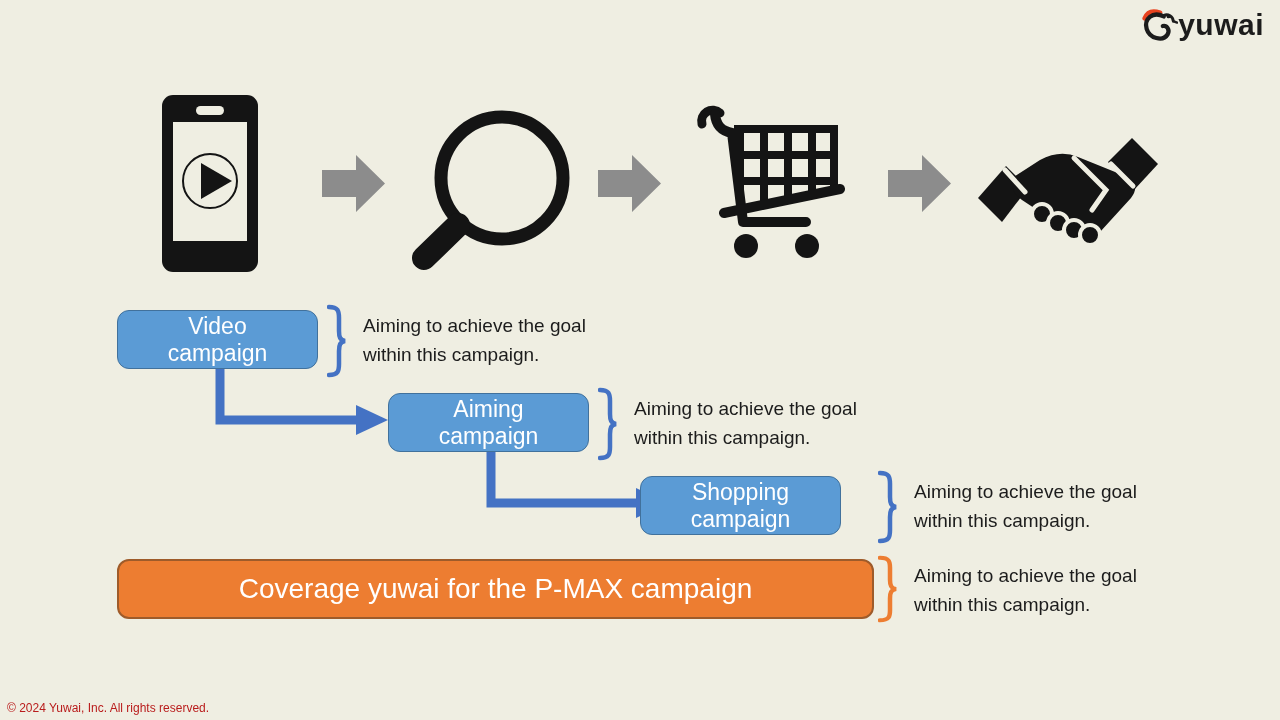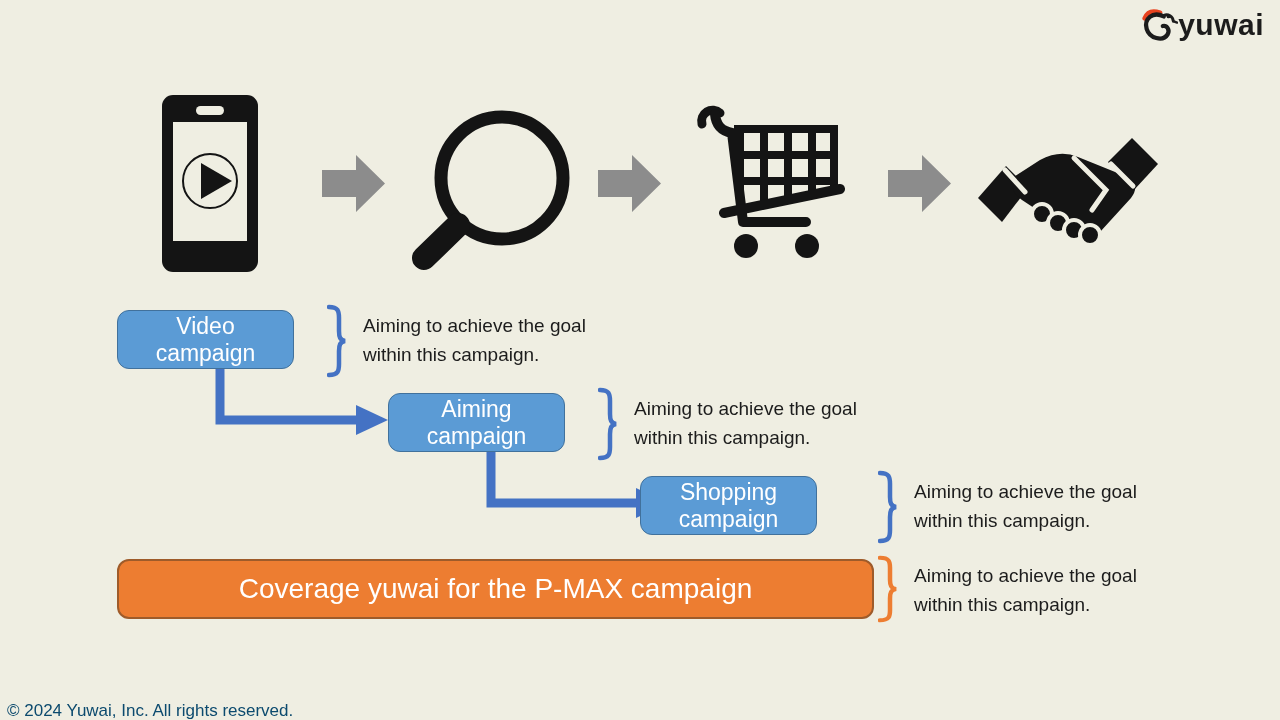--- a/index.html
+++ b/index.html
@@ -12,34 +12,34 @@
   html,body{width:1280px;height:720px}
   body{
     background:var(--background);
     font-family:"Liberation Sans", sans-serif;
     position:relative;overflow:hidden;color:var(--text-dark);
   }
   .abs{position:absolute}
   .logo{top:6px;right:16px;display:flex;align-items:center;}
   .logo-text{font-size:30px;font-weight:700;letter-spacing:.5px;color:var(--text-dark)}
   .campaign-box{
-    width:177px;height:59px;border-radius:12px;z-index:2;
+    width:201px;height:59px;border-radius:12px;z-index:2;
     background:var(--box-blue);border:1.5px solid var(--box-blue-border);
     color:var(--text-light);display:flex;flex-direction:column;
     align-items:center;justify-content:center;text-align:center;
     font-size:23px;line-height:27px;
   }
   .pmax-box{
     width:757px;height:60px;border-radius:12px;z-index:2;
     background:var(--box-orange);border:2px solid var(--box-orange-border);
     color:var(--text-light);display:flex;align-items:center;justify-content:center;
     font-size:28px;
   }
   .note{font-size:19px;line-height:29px;color:var(--text-dark)}
-  .footer{left:7px;top:701px;font-size:17px;color:#0c4a6e}
+  .footer{left:7px;top:701px;font-size:12px;color:#b91c1c}
   svg{display:block}
 </style>
 </head>
 <body>
 
 <div class="abs logo">
   <span>
     <svg viewBox="0 0 40 40" width="38" height="38">
       <path d="M5,13 Q9,3 21,7" stroke="var(--logo-orange)" stroke-width="5" fill="none" stroke-linecap="round"></path>
       <path d="M25,11 C13,5 4,14 7,24 C10,34 24,38 29,30 C32,25 28,20 24,21" stroke="var(--text-dark)" stroke-width="4.5" fill="none" stroke-linecap="round"></path>

